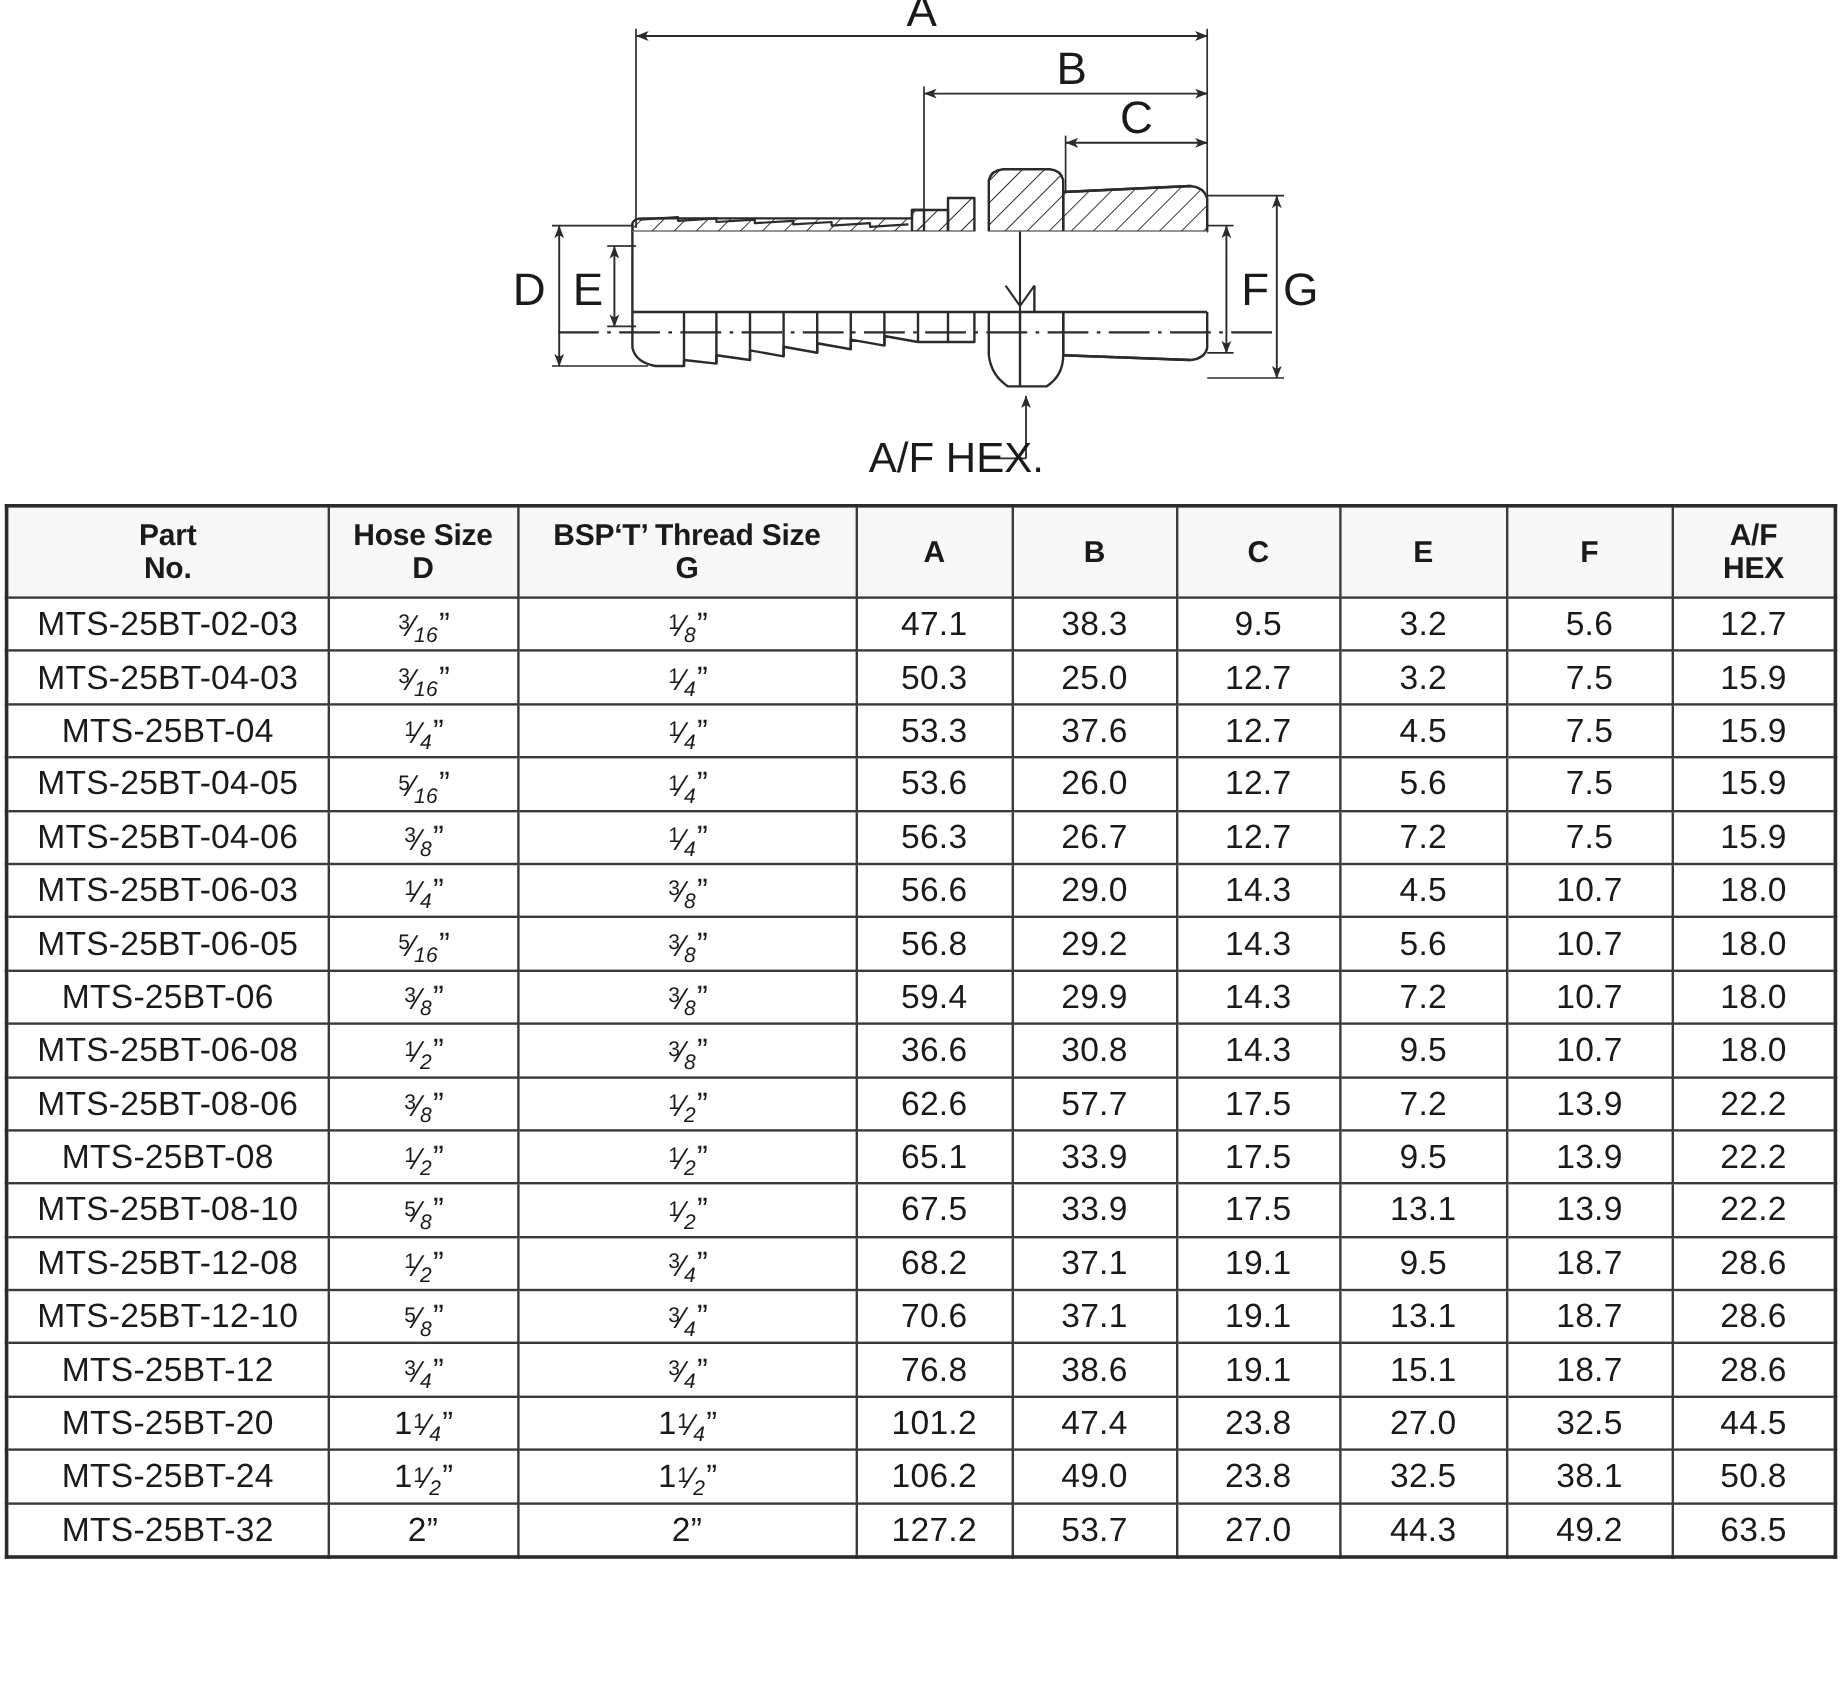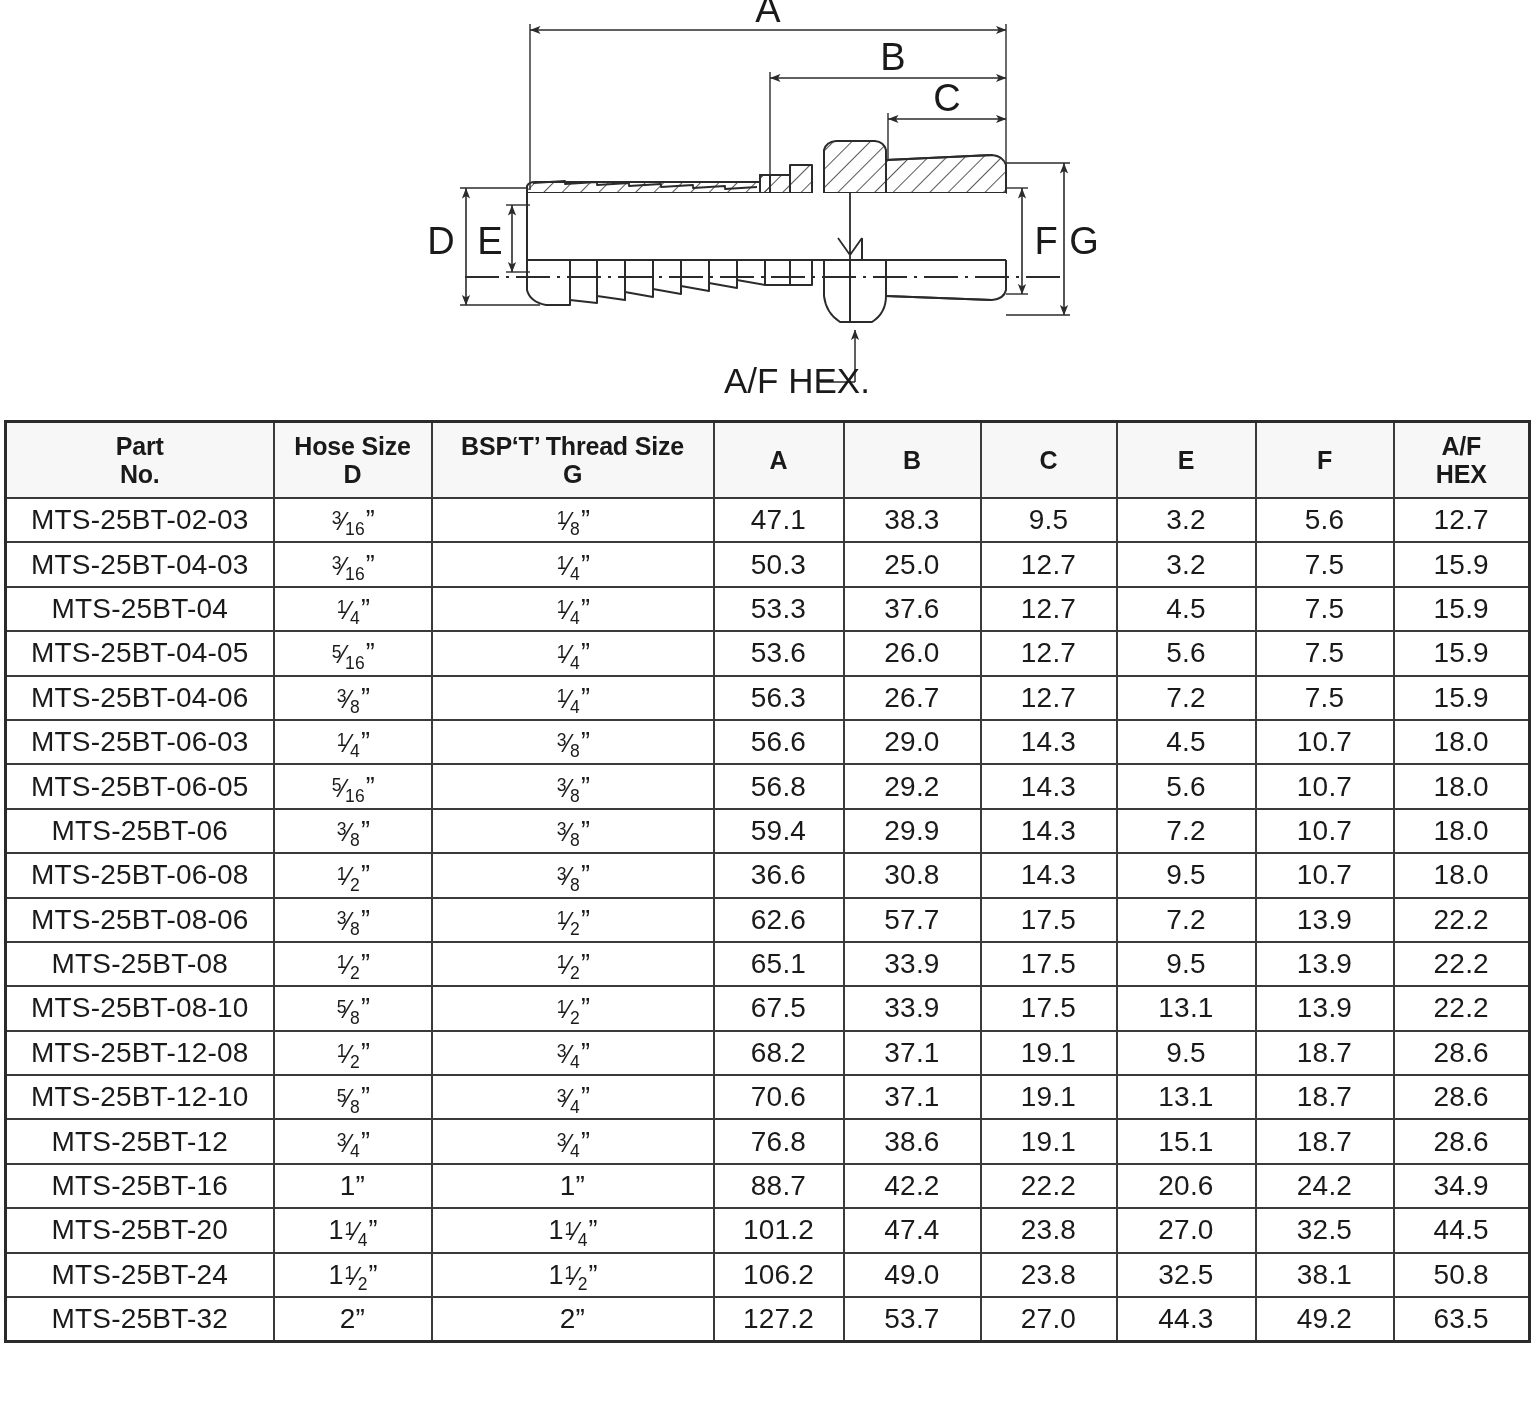--- a/index.html
+++ b/index.html
@@ -95,20 +95,21 @@
   }
   .frac .sl {
     font-size: 1.0em;
     padding: 0 0.01em;
   }
   .frac .den {
     font-size: 0.70em;
     position: relative;
     top: 0.30em;
     left: -0.05em;
+    font-style: italic;
   }
   .whole { font-size: 27px; }
   .inchmark { font-size: 27px; letter-spacing: -1px; }
 </style>
 </head>
 <body>
 
 <div id="drawing-area">
   <svg id="drawing-svg" width="1536" height="418" viewBox="0 0 1536 418">
     <defs>
@@ -454,31 +455,20 @@
           <td><span class="frac"><span class="num">3</span><span class="sl">⁄</span><span class="den">4</span></span><span class="inchmark">”</span></td>
           <td><span class="frac"><span class="num">3</span><span class="sl">⁄</span><span class="den">4</span></span><span class="inchmark">”</span></td>
           <td>76.8</td>
           <td>38.6</td>
           <td>19.1</td>
           <td>15.1</td>
           <td>18.7</td>
           <td>28.6</td>
         </tr>
         <tr>
-          <td class="partno">MTS-25BT-16</td>
-          <td>1”</td>
-          <td>1”</td>
-          <td>88.7</td>
-          <td>42.2</td>
-          <td>22.2</td>
-          <td>20.6</td>
-          <td>24.2</td>
-          <td>34.9</td>
-        </tr>
-        <tr>
           <td class="partno">MTS-25BT-20</td>
           <td><span class="whole">1</span><span class="frac"><span class="num">1</span><span class="sl">⁄</span><span class="den">4</span></span><span class="inchmark">”</span></td>
           <td><span class="whole">1</span><span class="frac"><span class="num">1</span><span class="sl">⁄</span><span class="den">4</span></span><span class="inchmark">”</span></td>
           <td>101.2</td>
           <td>47.4</td>
           <td>23.8</td>
           <td>27.0</td>
           <td>32.5</td>
           <td>44.5</td>
         </tr>

